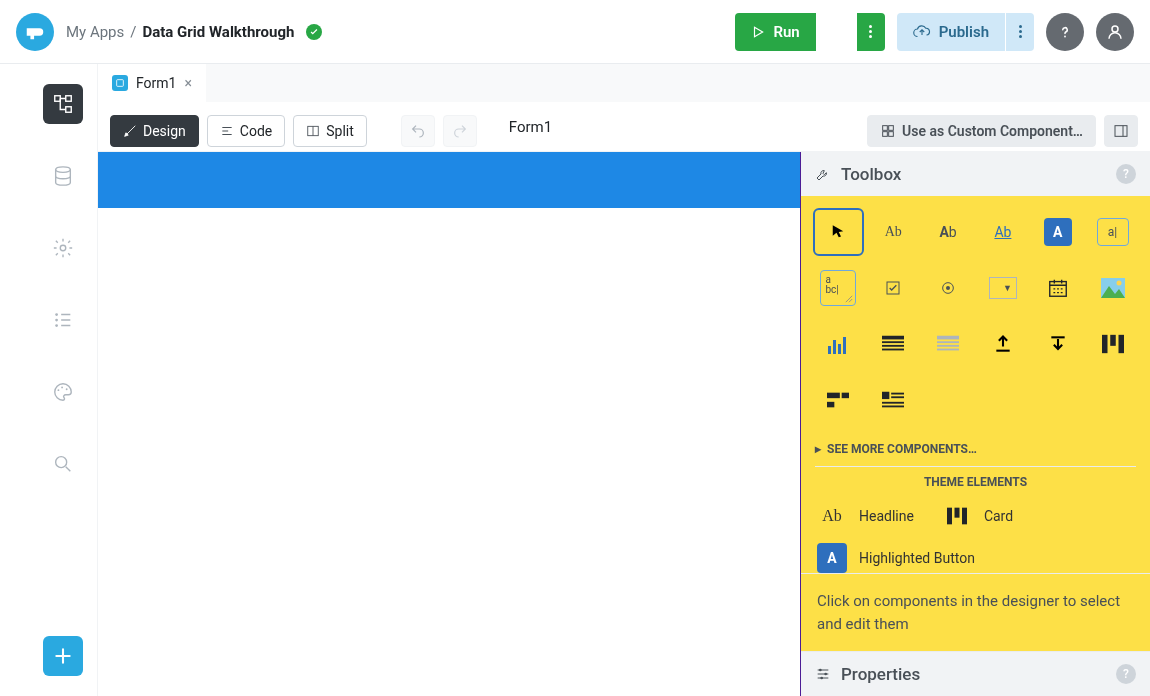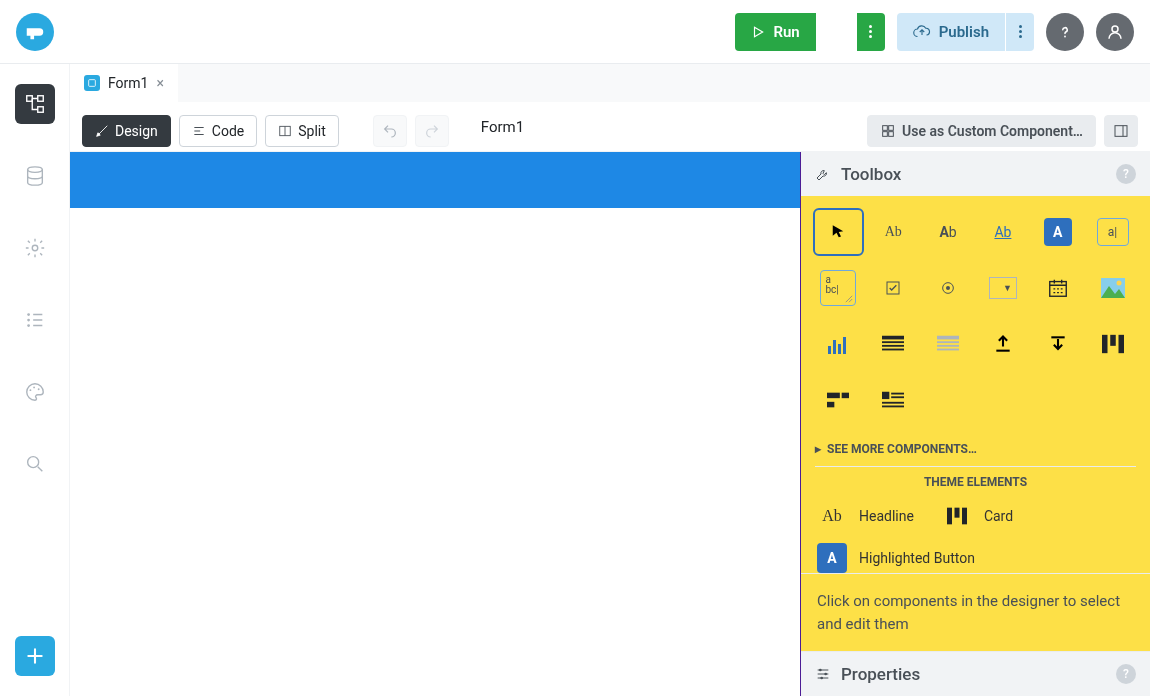--- a/index.html
+++ b/index.html
@@ -13,21 +13,21 @@
 .btn{border:none;height:38px;border-radius:4px;padding:0 16px;display:flex;align-items:center;gap:8px;font-size:15px;font-weight:600;cursor:pointer;}
 .btn-run{background:#28a745;color:#fff;border-radius:4px 0 0 4px;}
 .btn-run-menu{background:#28a745;color:#fff;width:28px;padding:0;justify-content:center;border-radius:0 4px 4px 0;margin-left:1px;}
 .btn-run-menu .dots{display:flex;flex-direction:column;gap:2px;}
 .btn-run-menu .dots span{width:3px;height:3px;background:#fff;border-radius:50%;}
 .btn-publish{background:#d0e8f8;color:#2b6a8e;border-radius:4px 0 0 4px;}
 .btn-publish-menu{background:#d0e8f8;color:#2b6a8e;width:28px;padding:0;justify-content:center;border-radius:0 4px 4px 0;margin-left:1px;}
 .btn-publish-menu .dots{display:flex;flex-direction:column;gap:2px;}
 .btn-publish-menu .dots span{width:3px;height:3px;background:#2b6a8e;border-radius:50%;}
 .circle-btn{width:38px;height:38px;border-radius:50%;background:#656a70;display:flex;align-items:center;justify-content:center;color:#fff;cursor:pointer;}
-.main{display:flex;height:calc(696px - 64px);}
+.main{display:flex;height:calc(696px - 64px);padding-left:28px;}
 .leftnav{width:70px;background:#fff;border-right:1px solid #f1f3f5;display:flex;flex-direction:column;align-items:center;padding-top:20px;gap:32px;}
 .leftnav .navitem{width:40px;height:40px;display:flex;align-items:center;justify-content:center;color:#adb5bd;cursor:pointer;border-radius:6px;}
 .leftnav .navitem.active{background:#343a40;color:#fff;}
 .leftnav .navitem.add{background:#2aa9e0;color:#fff;border-radius:6px;margin-top:auto;margin-bottom:20px;}
 .workarea{flex:1;display:flex;flex-direction:column;min-width:0;}
 .tabstrip{height:38px;background:#f1f3f5;display:flex;align-items:stretch;padding-left:0;}
 .tab{background:#fff;border-radius:0;padding:0 14px;display:flex;align-items:center;gap:8px;font-size:14px;color:#212529;min-width:100px;}
 .tab .tab-icon{width:16px;height:16px;background:#2aa9e0;border-radius:3px;display:flex;align-items:center;justify-content:center;color:#fff;font-size:9px;}
 .tab .close{color:#868e96;cursor:pointer;font-size:14px;}
 .tabfill{flex:1;background:#f8f9fa;}
@@ -65,20 +65,30 @@
 </style>
 </head>
 <body>
 
 <div class="topbar">
   <div class="logo">
     <svg width="22" height="22" viewBox="0 0 24 24" fill="none">
         <path d="M3 8 h14 a4 4 0 0 1 0 8 h-6 v4 h-4 v-4 h-4 z" fill="#fff"></path>
       </svg>
   </div>
+  <div class="breadcrumb">
+    <span>My Apps</span>
+    <span>/</span>
+    <span class="title">Data Grid Walkthrough</span>
+    <span class="status-dot">
+      <svg width="10" height="10" viewBox="0 0 24 24">
+          <path d="M5 12 l4 4 l10 -10" stroke="#fff" stroke-width="3" fill="none"></path>
+        </svg>
+    </span>
+  </div>
   <div class="spacer"></div>
   <div style="display:flex;gap:40px;">
     <button class="btn btn-run">
       <svg width="14" height="14" viewBox="0 0 24 24">
           <path d="M6 4 l14 8 l-14 8 z" fill="none" stroke="#fff" stroke-width="2"></path>
         </svg>
       <span>Run</span>
     </button>
     <button class="btn btn-run-menu">
       <div class="dots">

